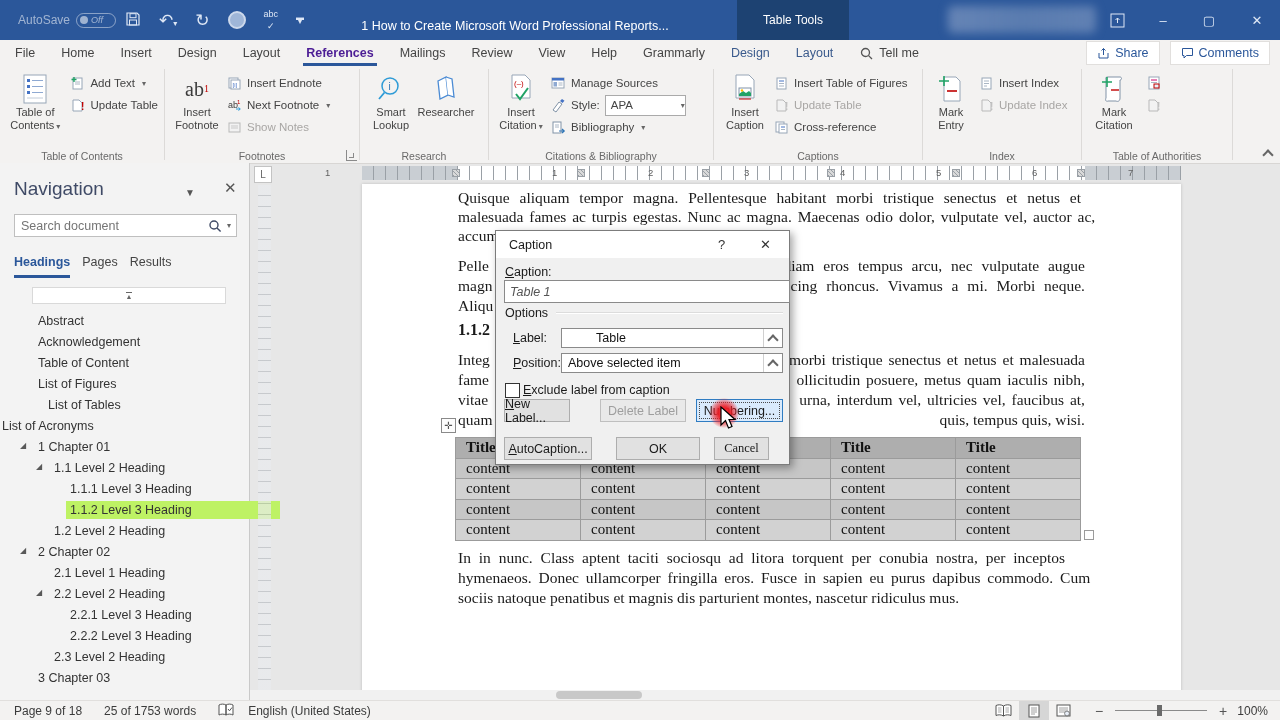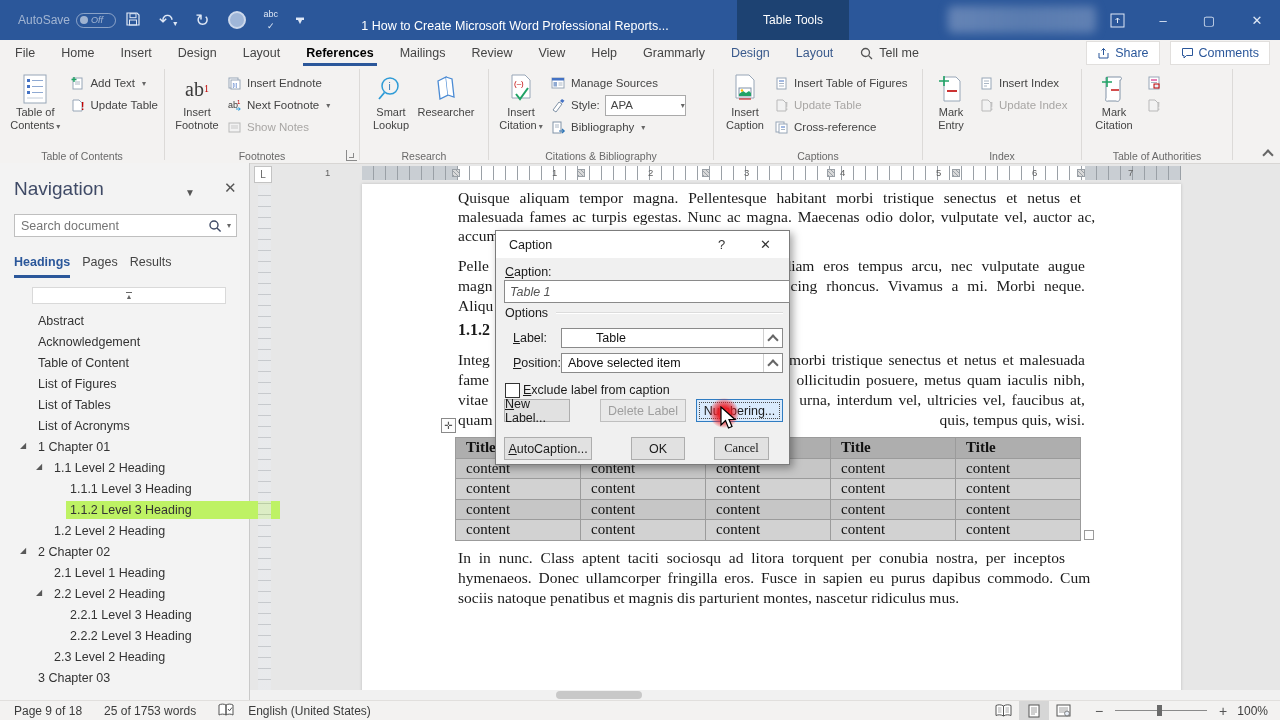--- a/index.html
+++ b/index.html
@@ -18,21 +18,21 @@
   .win-title{position:absolute;left:300px;top:0;width:430px;height:52px;display:flex;align-items:center;justify-content:center;
              color:#fff;font-size:12.5px;white-space:nowrap;}
   .ctx-group{position:absolute;left:737px;top:0;width:112px;height:40px;background:#1d4272;color:#fff;
              display:flex;align-items:center;justify-content:center;font-size:12px;}
   .blurname{position:absolute;left:948px;top:6px;width:148px;height:27px;border-radius:5px;
             background:linear-gradient(90deg,rgba(150,170,205,.55),rgba(110,140,185,.7),rgba(150,170,205,.5));filter:blur(5px);}
   .winbtn{position:absolute;top:0;width:34px;height:40px;display:flex;align-items:center;justify-content:center;color:#dfe8f6;font-size:13px;}
   
   #tabbar{left:0;top:40px;width:1280px;height:26px;background:#f3f2f1;display:flex;align-items:center;}
   .rtab{font-size:12.5px;color:#444;padding:0 1px;margin:0 12px;height:26px;display:flex;align-items:center;white-space:nowrap;position:relative;}
-  .rtab.active{color:#000000;font-weight:bold;}
+  .rtab.active{color:#4c1d95;font-weight:bold;}
   .rtab.active::after{content:"";position:absolute;left:-2px;right:-2px;bottom:0;height:3px;background:#2b579a;}
   .rtab.ctx{color:#3a5a8c;}
   .tellme{display:flex;align-items:center;gap:6px;font-size:12.5px;color:#444;margin-left:14px;}
   .pillbtn{display:flex;align-items:center;gap:5px;font-size:12.5px;color:#333;background:#fff;
            border:1px solid #e1dfdd;height:22px;padding:0 10px;margin-left:10px;}
   .pillbtn .t{color:#2b579a;}
   
   #ribbon{left:0;top:66px;width:1280px;height:97px;background:#f3f2f1;border-bottom:1px solid #d8d6d4;display:flex;}
   .rgroup{position:relative;display:flex;align-items:flex-start;padding:3px 6px 14px;}
   .glabel{position:absolute;bottom:1px;left:0;right:0;text-align:center;font-size:10.5px;color:#696969;white-space:nowrap;}
@@ -502,24 +502,24 @@
     <div class="navitem">
         <span class="navlabel" style="margin-left:36px;">Acknowledgement</span>
       </div>
     <div class="navitem">
         <span class="navlabel" style="margin-left:36px;">Table of Content</span>
       </div>
     <div class="navitem">
         <span class="navlabel" style="margin-left:36px;">List of Figures</span>
       </div>
     <div class="navitem">
-        <span class="navlabel" style="margin-left:36px;">List of Tables</span>
-      </div>
-    <div class="navitem">
-        <span class="navlabel" style="margin-left:36px;">List of Acronyms</span>
+        <span class="navlabel" style="margin-left:46px;">List of Tables</span>
+      </div>
+    <div class="navitem">
+        <span class="navlabel" style="">List of Acronyms</span>
       </div>
     <div class="navitem">
         <span class="tri" style="left:20px;">◢</span>
         <span class="navlabel" style="margin-left:36px;">1 Chapter 01</span>
       </div>
     <div class="navitem">
         <span class="tri" style="left:36px;">◢</span>
         <span class="navlabel" style="margin-left:52px;">1.1 Level 2 Heading</span>
       </div>
     <div class="navitem">
@@ -690,21 +690,21 @@
   <div class="dbtn dis" style="left:104px;top:168px;width:86px;">
       <span>Delete Label</span>
     </div>
   <div class="dbtn focus" style="left:200px;top:168px;width:87px;">
       <span>Numbering...</span>
     </div>
 
   <div class="dbtn" style="left:8px;top:206px;width:88px;">
       <span><span style="text-decoration:underline;">A</span><span>utoCaption...</span></span>
     </div>
-  <div class="dbtn" style="left:135px;top:206px;width:54px;">
+  <div class="dbtn" style="left:120px;top:206px;width:84px;">
       <span>OK</span>
     </div>
   <div class="dbtn" style="left:218px;top:206px;width:55px;font-family:Liberation Serif, serif;">
       <span>Cancel</span>
     </div>
 </div>
 
 <div class="clickfx"></div>
 <div class="abs" id="cursor">
   <svg width="22" height="26" viewBox="0 0 22 26">

